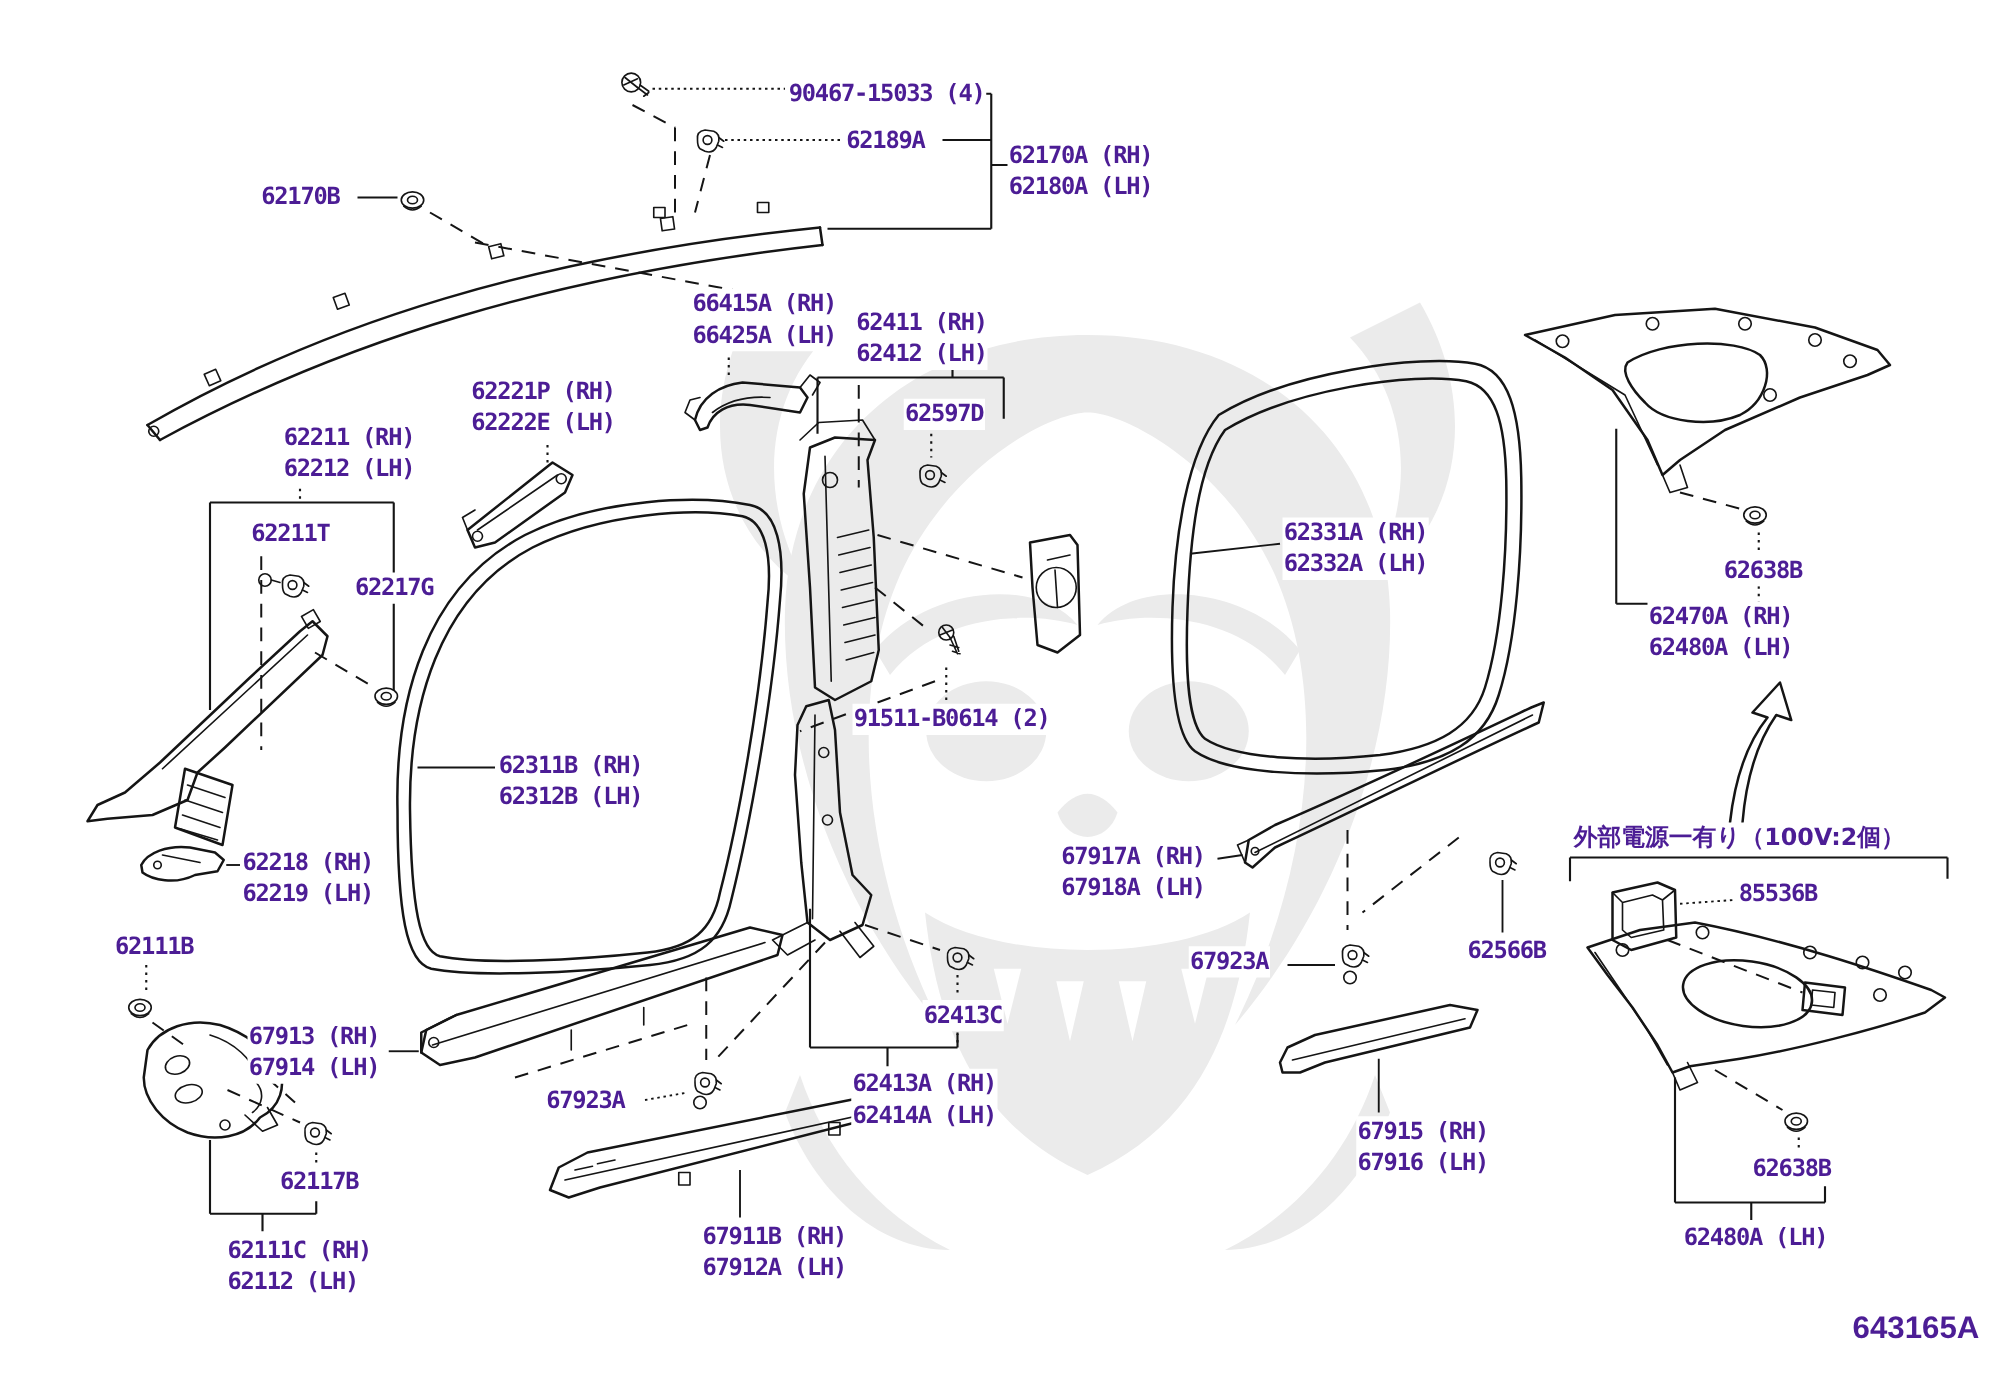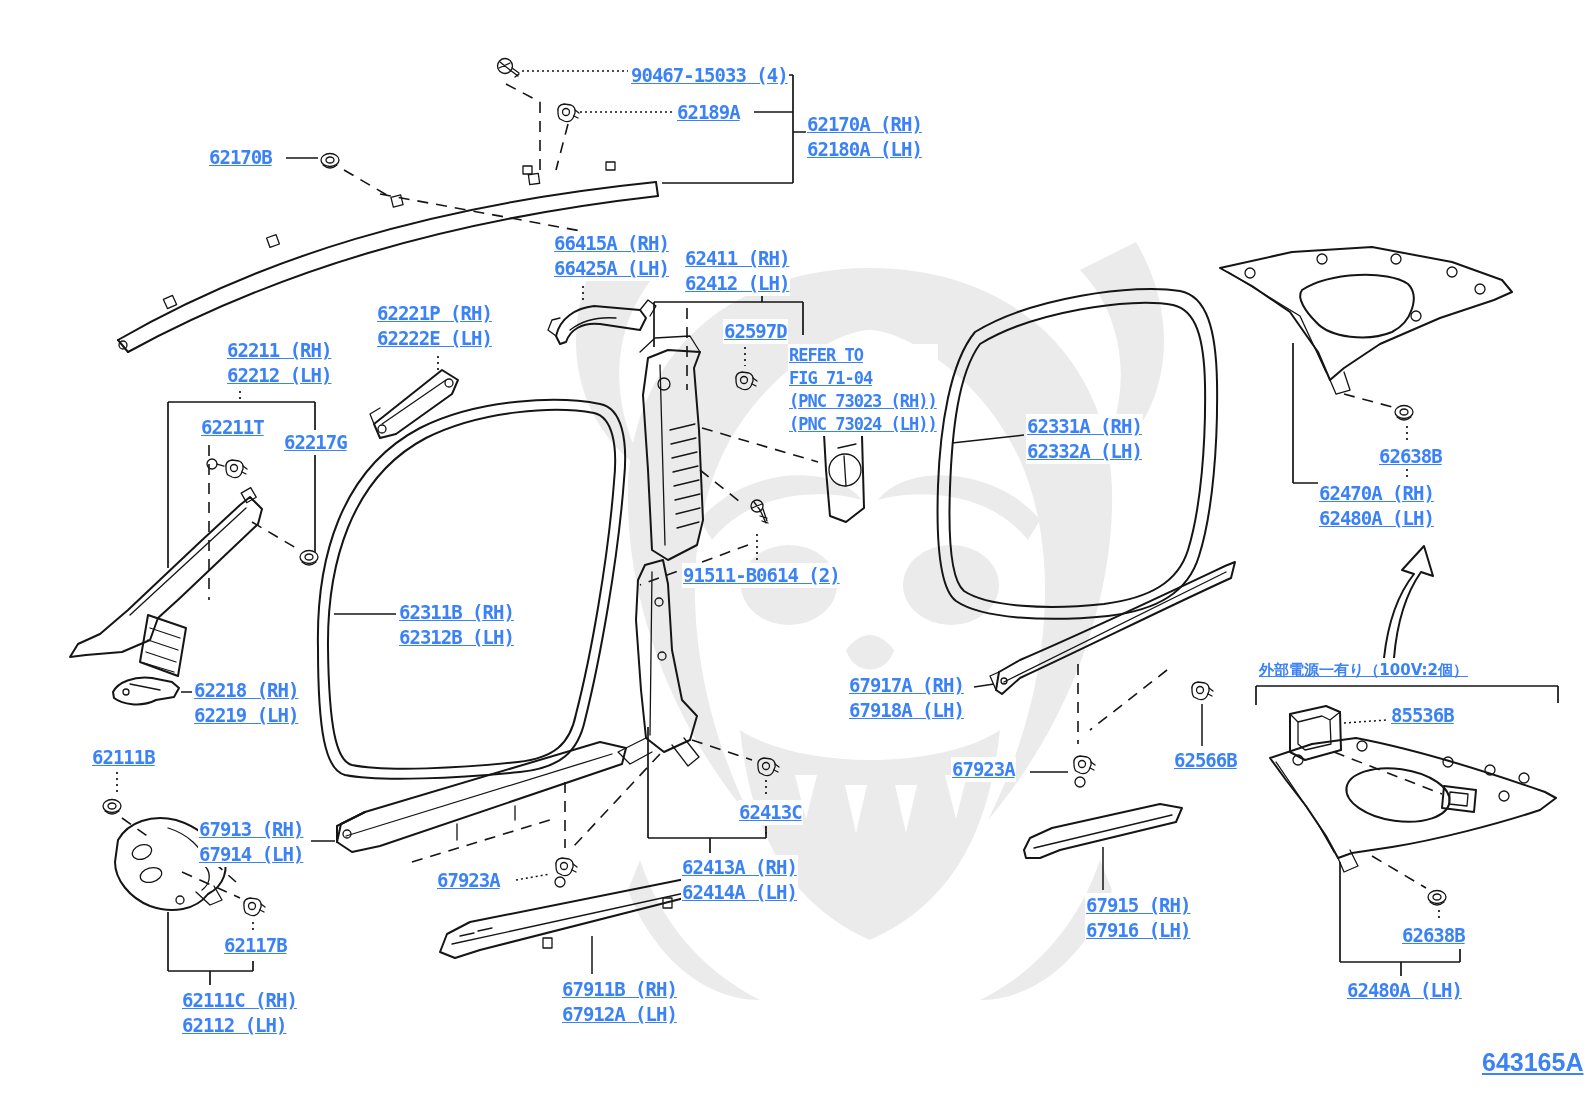--- a/index.html
+++ b/index.html
@@ -1,22 +1,22 @@
 <!DOCTYPE html>
 <html><head>
 <meta charset="utf-8">
 <style>
   html,body{margin:0;padding:0;background:#fff;}
   .stage{position:relative;width:1592px;height:1099px;background:#fff;overflow:hidden;
          font-family:"DejaVu Sans Mono","Liberation Mono",monospace;}
   .stage svg{position:absolute;left:0;top:0;}
-  .lbl{position:absolute;font-weight:bold;font-size:19px;line-height:25px;color:#3b82f6;
-       letter-spacing:-1px;white-space:pre-line;background:#fff;padding:0 1px;text-decoration:underline;}
+  .lbl{position:absolute;font-weight:bold;font-size:19px;line-height:25px;color:#4c1d95;
+       letter-spacing:-1px;white-space:pre-line;background:#fff;padding:0 1px;}
   .lbl.small{font-size:17px;line-height:23px;}
-  .lbl.jp{font-family:"DejaVu Sans","Liberation Sans",sans-serif;font-size:15px;letter-spacing:0;text-align:center;}
+  .lbl.jp{font-family:"DejaVu Sans","Liberation Sans",sans-serif;font-size:19px;letter-spacing:0;text-align:center;}
   .lbl.fig{font-family:"Liberation Sans",sans-serif;font-size:25px;letter-spacing:0;background:transparent;}
   path,line,ellipse,circle,rect,polyline{vector-effect:non-scaling-stroke;}
   .part{fill:none;stroke:#151515;stroke-width:2;stroke-linejoin:round;stroke-linecap:round;}
   .thin{fill:none;stroke:#151515;stroke-width:1.3;stroke-linejoin:round;stroke-linecap:round;}
   .lead{fill:none;stroke:#151515;stroke-width:1.5;}
   .brk{fill:none;stroke:#151515;stroke-width:1.7;}
   .dash{fill:none;stroke:#151515;stroke-width:1.6;stroke-dasharray:11 8;}
   .dot{fill:none;stroke:#151515;stroke-width:1.7;stroke-dasharray:2 4;}
   .fdot{fill:none;stroke:#151515;stroke-width:1.5;stroke-dasharray:2 3;}
   .wm{fill:#ebebeb;stroke:none;}
@@ -290,28 +290,24 @@
 <div class="lbl" style="left:806px;top:112px">62170A (RH)
 62180A (LH)</div>
 <div class="lbl" style="left:208px;top:145px">62170B</div>
 <div class="lbl" style="left:553px;top:231px">66415A (RH)
 66425A (LH)</div>
 <div class="lbl" style="left:684px;top:246px">62411 (RH)
 62412 (LH)</div>
 <div class="lbl" style="left:376px;top:301px">62221P (RH)
 62222E (LH)</div>
 <div class="lbl" style="left:723px;top:319px">62597D</div>
-<div class="lbl small" style="left:788px;top:344px">REFER TO
-FIG 71-04
-(PNC 73023 (RH))
-(PNC 73024 (LH))</div>
 <div class="lbl" style="left:226px;top:338px">62211 (RH)
 62212 (LH)</div>
 <div class="lbl" style="left:200px;top:415px">62211T</div>
-<div class="lbl" style="left:283px;top:430px">62217G</div>
+<div class="lbl" style="left:283px;top:458px">62217G</div>
 <div class="lbl" style="left:1026px;top:414px">62331A (RH)
 62332A (LH)</div>
 <div class="lbl" style="left:1378px;top:444px">62638B</div>
 <div class="lbl" style="left:1318px;top:481px">62470A (RH)
 62480A (LH)</div>
 <div class="lbl" style="left:682px;top:563px">91511-B0614 (2)</div>
 <div class="lbl" style="left:398px;top:600px">62311B (RH)
 62312B (LH)</div>
 <div class="lbl" style="left:193px;top:678px">62218 (RH)
 62219 (LH)</div>

